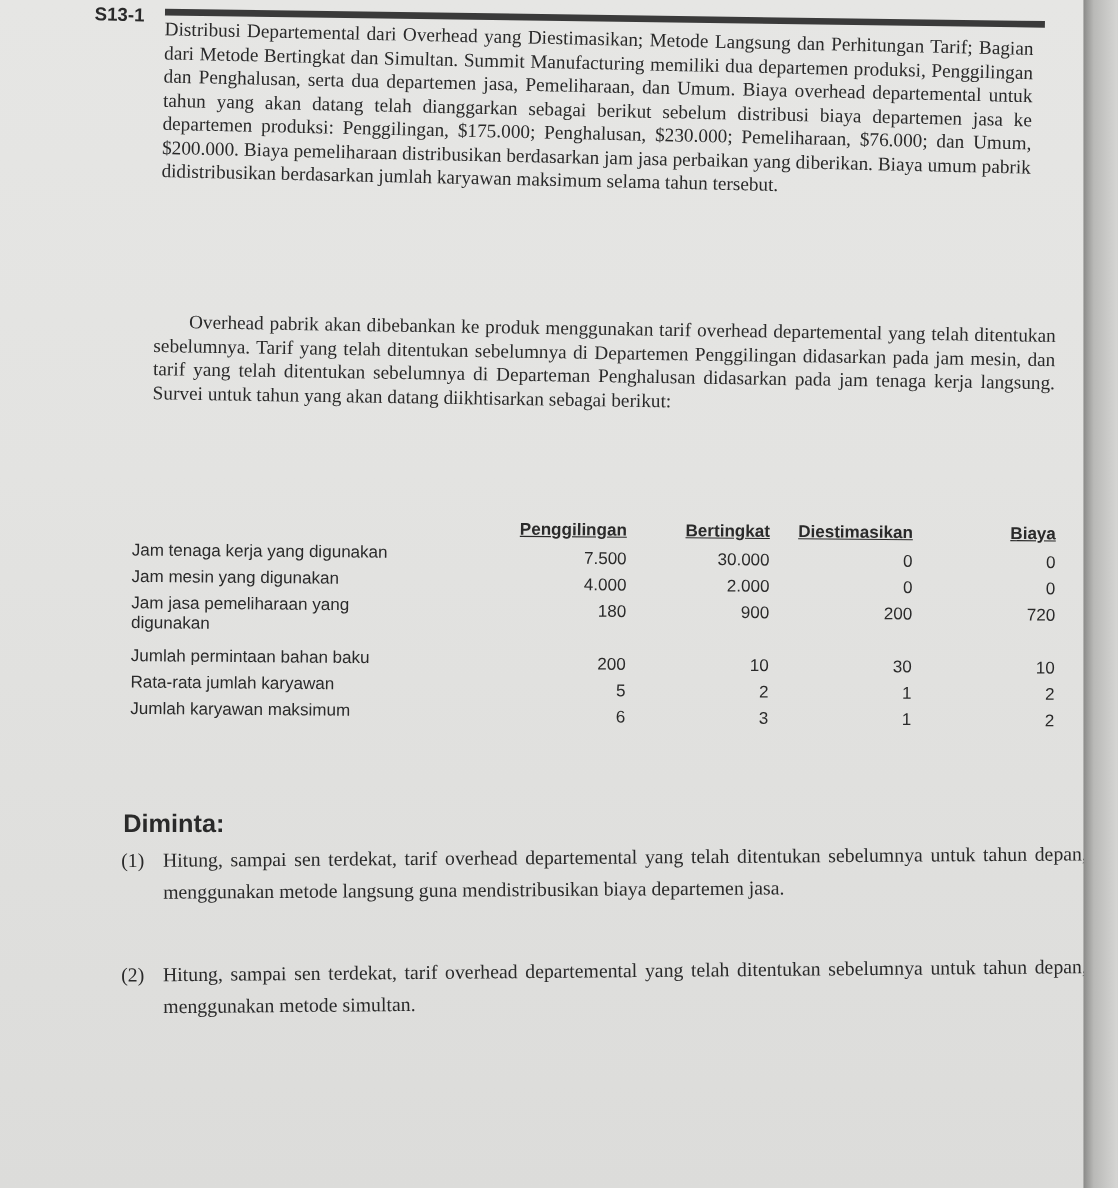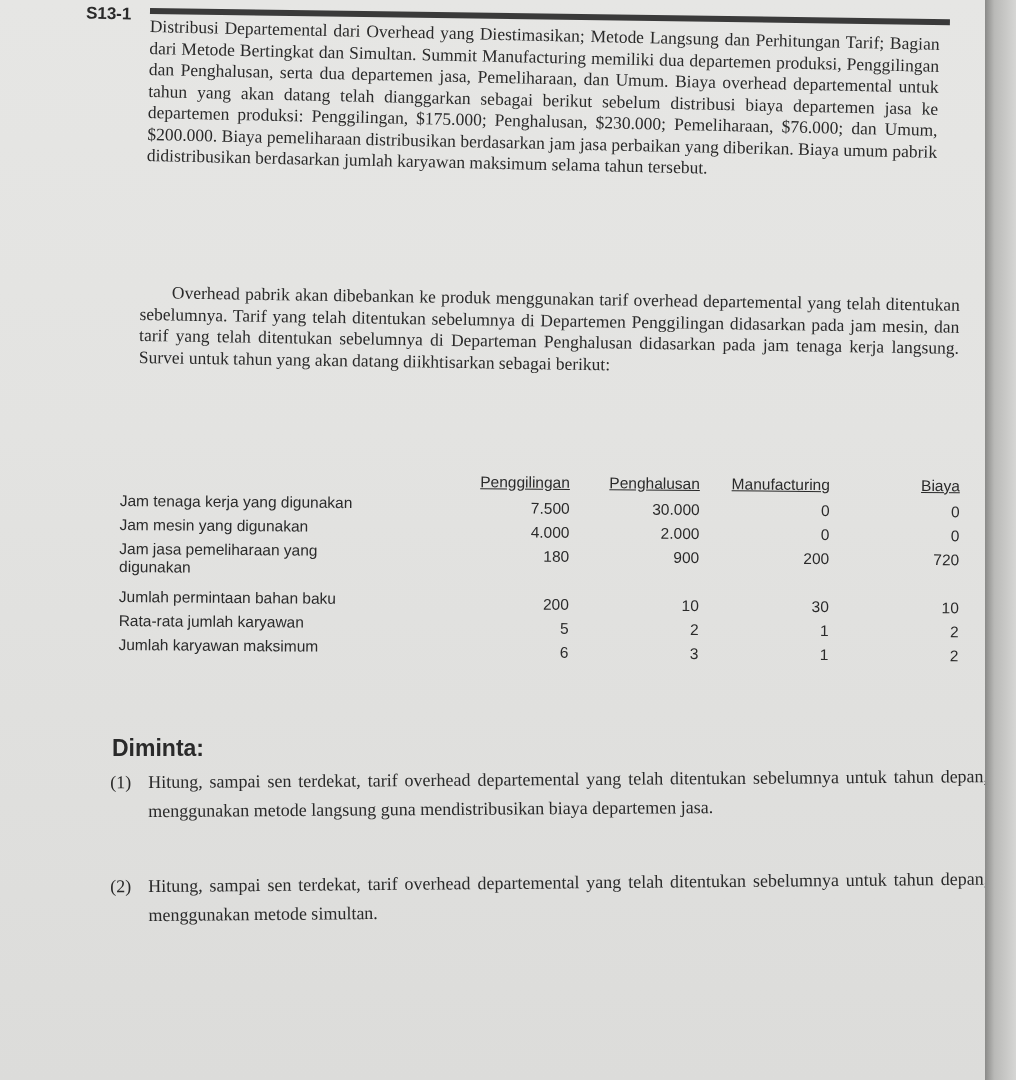--- a/index.html
+++ b/index.html
@@ -34,21 +34,21 @@
     .p1 { left: 150px; top: 16px; width: 790px; transform: rotate(1.3deg); }
     .p2 { left: 140px; top: 282px; width: 820px; transform: rotate(0.9deg); text-indent: 32px; }
     .table {
       position: absolute; left: 120px; top: 470px; width: 840px;
       font-family: "Liberation Sans", sans-serif; font-size: 15.5px;
       transform: rotate(0.5deg); transform-origin: left top;
     }
     .thead { display: flex; height: 22px; }
     .thead .lbl { width: 320px; }
     .col { width: 130px; text-align: right; }
-    .thead .col span { text-decoration: underline; font-weight: normal; }
+    .thead .col span { text-decoration: underline; font-weight: bold; }
     .trow { display: flex; align-items: flex-start; min-height: 22px; margin-bottom: 2px; }
     .trow .lbl { width: 320px; }
     .trow .col { padding-top: 4px; }
     .trow.gap { margin-top: 12px; }
     .diminta {
       position: absolute; left: 112px; top: 735px;
       font-family: "Liberation Sans", sans-serif; font-weight: bold; font-size: 23px;
     }
     .req {
       position: absolute; font-size: 18px; line-height: 29px; text-align: justify;
@@ -65,22 +65,22 @@
   <div class="top-rule"></div>
   <div class="problem-id">S13-1</div>
 
   <div class="para p1">Distribusi Departemental dari Overhead yang Diestimasikan; Metode Langsung dan Perhitungan Tarif; Bagian dari Metode Bertingkat dan Simultan. Summit Manufacturing memiliki dua departemen produksi, Penggilingan dan Penghalusan, serta dua departemen jasa, Pemeliharaan, dan Umum. Biaya overhead departemental untuk tahun yang akan datang telah dianggarkan sebagai berikut sebelum distribusi biaya departemen jasa ke departemen produksi: Penggilingan, $175.000; Penghalusan, $230.000; Pemeliharaan, $76.000; dan Umum, $200.000. Biaya pemeliharaan distribusikan berdasarkan jam jasa perbaikan yang diberikan. Biaya umum pabrik didistribusikan berdasarkan jumlah karyawan maksimum selama tahun tersebut.</div>
   <div class="para p2">Overhead pabrik akan dibebankan ke produk menggunakan tarif overhead departemental yang telah ditentukan sebelumnya. Tarif yang telah ditentukan sebelumnya di Departemen Penggilingan didasarkan pada jam mesin, dan tarif yang telah ditentukan sebelumnya di Departeman Penghalusan didasarkan pada jam tenaga kerja langsung. Survei untuk tahun yang akan datang diikhtisarkan sebagai berikut:</div>
 
   <div class="table">
     <div class="thead">
       <div class="lbl"></div>
       <div class="col"><span>Penggilingan</span></div>
-      <div class="col"><span>Penghalusan</span></div>
-      <div class="col"><span>Manufacturing</span></div>
+      <div class="col"><span>Bertingkat</span></div>
+      <div class="col"><span>Diestimasikan</span></div>
       <div class="col"><span>Biaya</span></div>
     </div>
     <div class="trow">
       <div class="lbl">Jam tenaga kerja yang digunakan</div>
       <div class="col">7.500</div>
       <div class="col">30.000</div>
       <div class="col">0</div>
       <div class="col">0</div>
     </div>
     <div class="trow">

